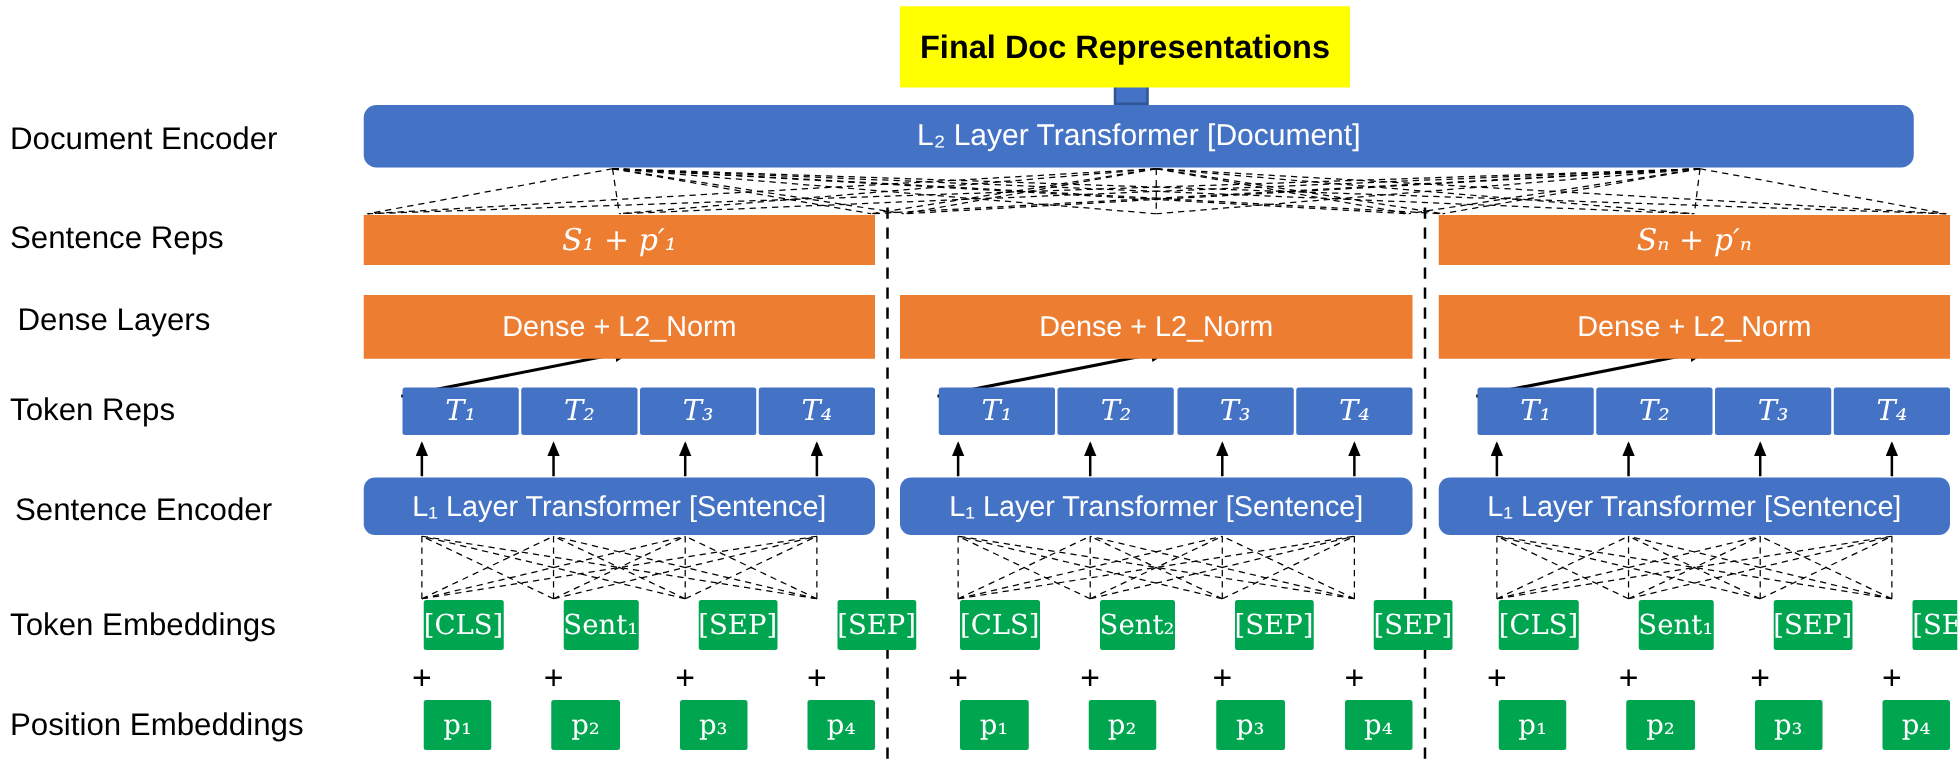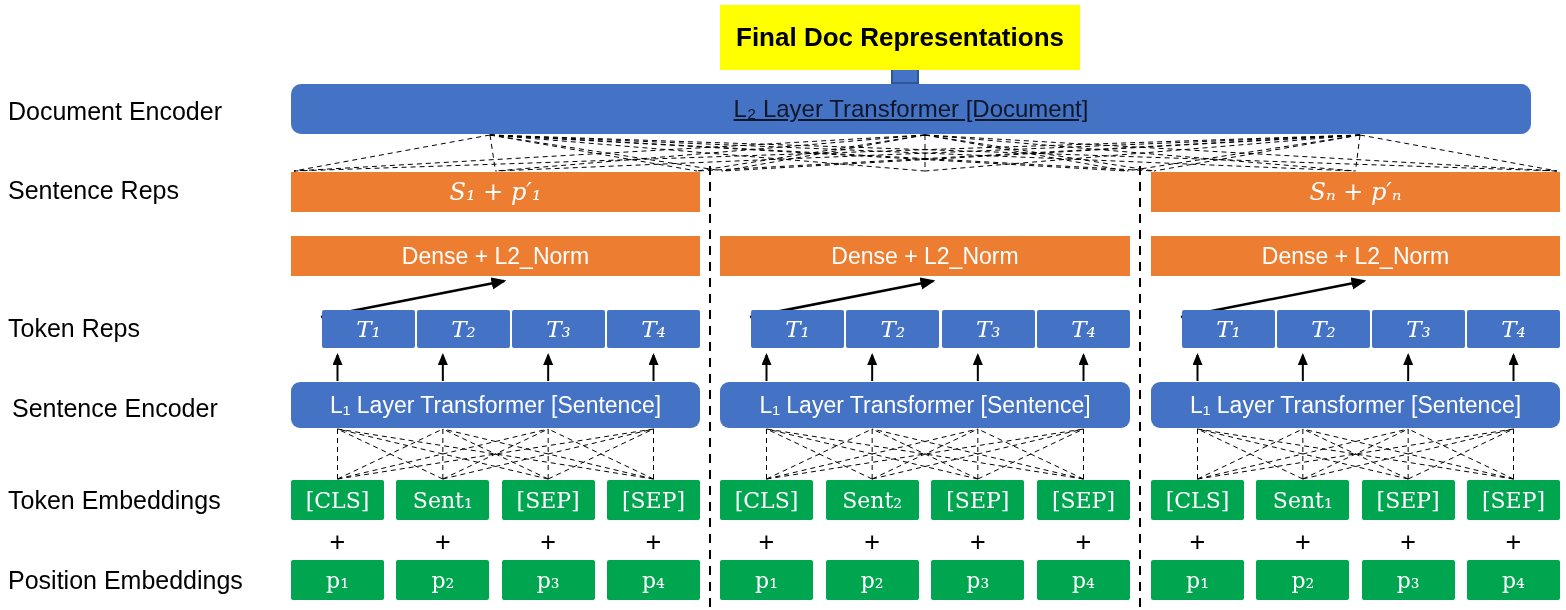--- a/index.html
+++ b/index.html
@@ -9,34 +9,33 @@
   }
   svg.connectors{position:absolute;left:0;top:0;width:1566px;height:610px;pointer-events:none;}
   .side-label{position:absolute;font-size:25px;line-height:30px;color:#000;white-space:nowrap;}
   .title-chip{
     position:absolute;left:900px;top:5px;transform:translateX(-50%);
     background:var(--yellow,#ff0);color:#000;font-size:26px;font-weight:bold;
     padding:17px 16px;white-space:nowrap;
   }
   .doc-bar{
     position:absolute;left:291px;top:84px;width:1240px;height:50px;border-radius:10px;
-    background:var(--blue,#4472C4);color:#0f172a;display:flex;align-items:center;justify-content:center;
+    background:var(--blue,#4472C4);color:#ffffff;display:flex;align-items:center;justify-content:center;
     font-size:24px;
-    text-decoration:underline;
   }
   .column{position:absolute;top:0;height:610px;}
   .bar{
     position:absolute;left:0;right:0;color:#fff;
     display:flex;align-items:center;justify-content:center;white-space:nowrap;
   }
   .orange{background:var(--orange,#ED7D31);}
   .blue{background:var(--blue,#4472C4);}
-  .green{background:var(--green,#00A550);}
+  .green{background:var(--green,#00A550);margin-left:48px;}
   .row-srep{top:172px;height:40px;font-family:"DejaVu Serif",serif;font-style:italic;font-size:24px;}
-  .row-dense{top:236px;height:40px;font-size:23px;}
+  .row-dense{top:236px;height:51px;font-size:23px;}
   .boxrow{position:absolute;left:0;right:0;display:flex;justify-content:space-between;}
   .row-tokens{top:310px;height:38px;margin-left:31px;}
   .box{width:93px;display:flex;align-items:center;justify-content:center;color:#fff;}
   .box.tok{font-family:"DejaVu Serif",serif;font-style:italic;font-size:23px;border-radius:2px;}
   .row-encoder{top:382px;height:46px;border-radius:9px;font-size:23px;}
   .row-embed{top:480px;height:40px;}
   .box.emb{font-family:"DejaVu Serif",serif;font-size:22px;border-radius:2px;}
   .row-plus{top:528px;height:28px;}
   .plus{width:93px;text-align:center;color:#000;font-size:27px;line-height:28px;}
   .row-pos{top:560px;height:40px;}
@@ -144,20 +143,21 @@
         <line x1="1408.1666666666667" y1="479" x2="1513.5" y2="429" stroke="#000" stroke-width="1" stroke-dasharray="5 4"></line>
         <line x1="1513.5" y1="479" x2="1197.5" y2="429" stroke="#000" stroke-width="1" stroke-dasharray="5 4"></line>
         <line x1="1513.5" y1="479" x2="1302.8333333333333" y2="429" stroke="#000" stroke-width="1" stroke-dasharray="5 4"></line>
         <line x1="1513.5" y1="479" x2="1408.1666666666667" y2="429" stroke="#000" stroke-width="1" stroke-dasharray="5 4"></line>
         <line x1="1513.5" y1="479" x2="1513.5" y2="429" stroke="#000" stroke-width="1" stroke-dasharray="5 4"></line>
       </g>
   </svg>
 
   <div class="side-label" style="left:8px;top:96px">Document Encoder</div>
   <div class="side-label" style="left:8px;top:175px">Sentence Reps</div>
+  <div class="side-label" style="left:14px;top:241px">Dense Layers</div>
   <div class="side-label" style="left:8px;top:313px">Token Reps</div>
   <div class="side-label" style="left:12px;top:393px">Sentence Encoder</div>
   <div class="side-label" style="left:8px;top:485px">Token Embeddings</div>
   <div class="side-label" style="left:8px;top:565px">Position Embeddings</div>
 
   <div class="title-chip">Final Doc Representations</div>
   <div class="doc-bar">L₂ Layer Transformer [Document]</div>
 
   <div class="column" style="left:291px;width:409px">
     <div class="bar orange row-srep">S₁ + p′₁</div>

